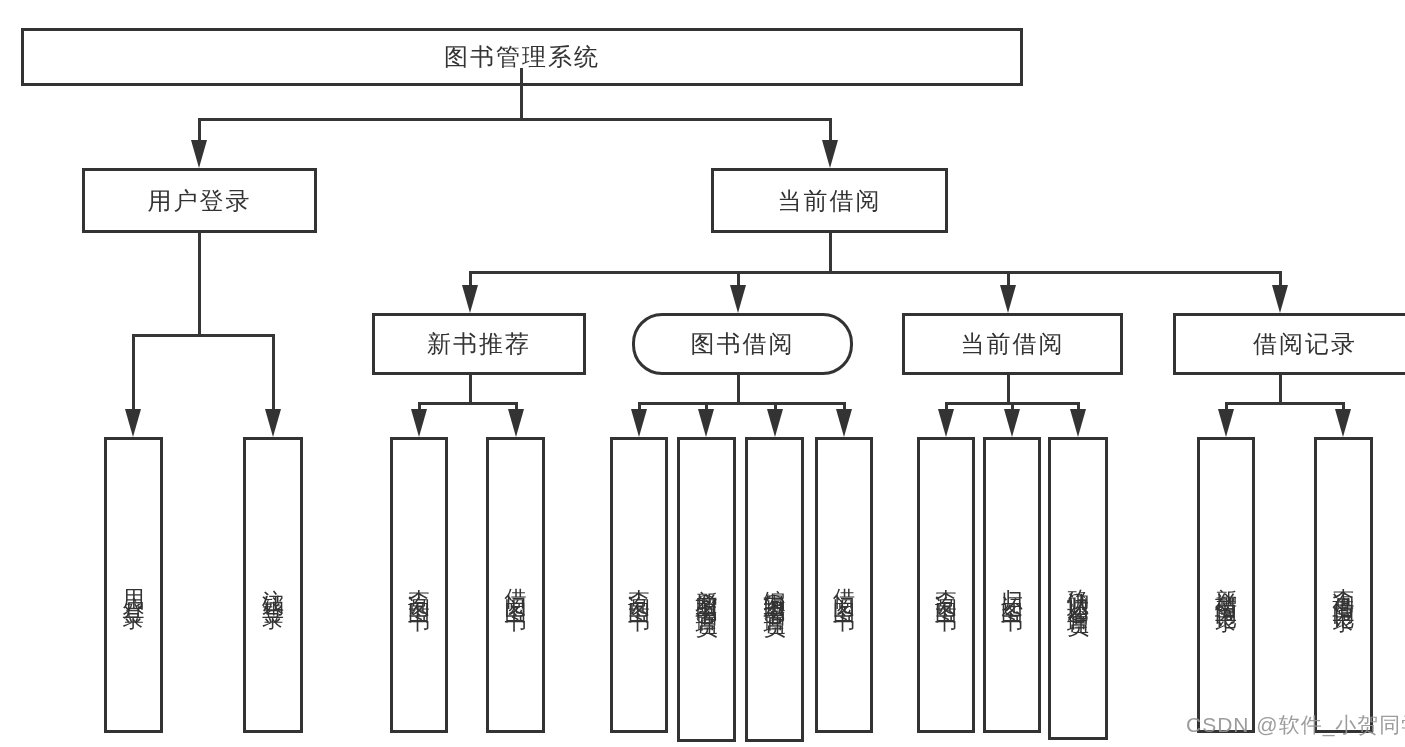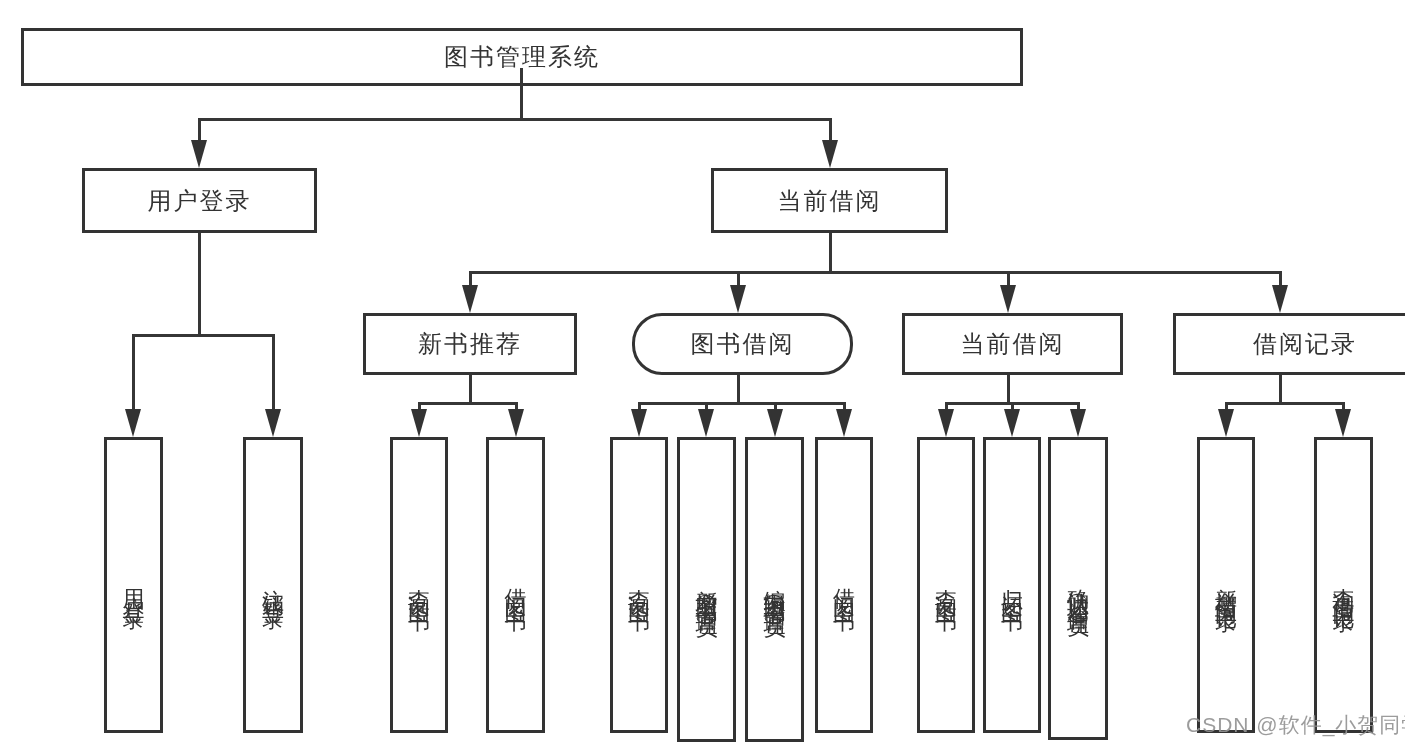--- a/index.html
+++ b/index.html
@@ -62,21 +62,21 @@
   <div class="hline" style="left:469px;top:271px;width:813px;"></div>
   <div class="vline" style="left:469px;top:271px;height:20px;"></div>
   <div class="arrow" style="left:462px;top:285px;"></div>
   <div class="vline" style="left:737px;top:271px;height:20px;"></div>
   <div class="arrow" style="left:730px;top:285px;"></div>
   <div class="vline" style="left:1007px;top:271px;height:20px;"></div>
   <div class="arrow" style="left:1000px;top:285px;"></div>
   <div class="vline" style="left:1279px;top:271px;height:20px;"></div>
   <div class="arrow" style="left:1272px;top:285px;"></div>
 
-  <div class="box" style="left:363px;top:313px;width:214px;height:62px;">
+  <div class="box" style="left:372px;top:313px;width:214px;height:62px;">
     <span class="htext">新书推荐</span>
   </div>
   <div class="box" style="left:632px;top:313px;width:221px;height:62px;border-radius:30px;">
     <span class="htext">图书借阅</span>
   </div>
   <div class="box" style="left:902px;top:313px;width:221px;height:62px;">
     <span class="htext">当前借阅</span>
   </div>
   <div class="box" style="left:1173px;top:313px;width:264px;height:62px;">
     <span class="htext">借阅记录</span>

